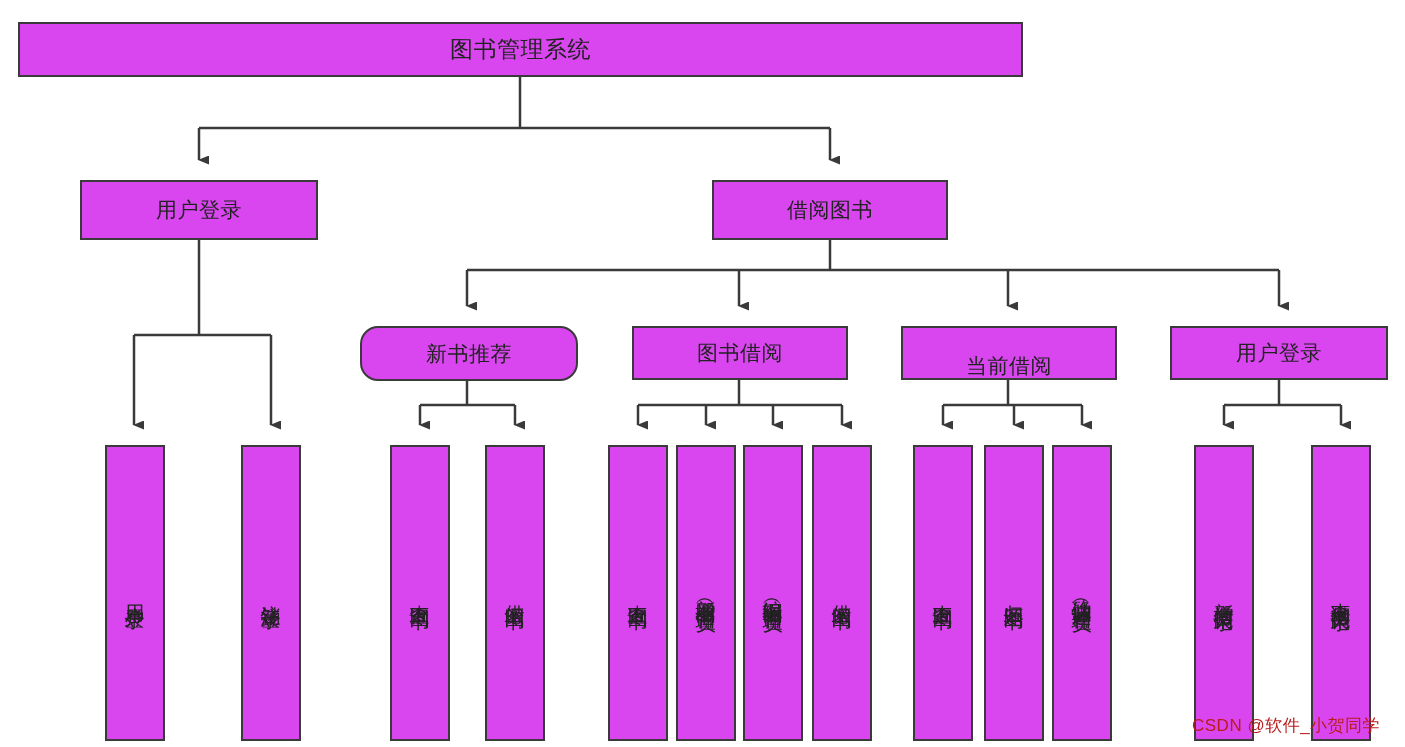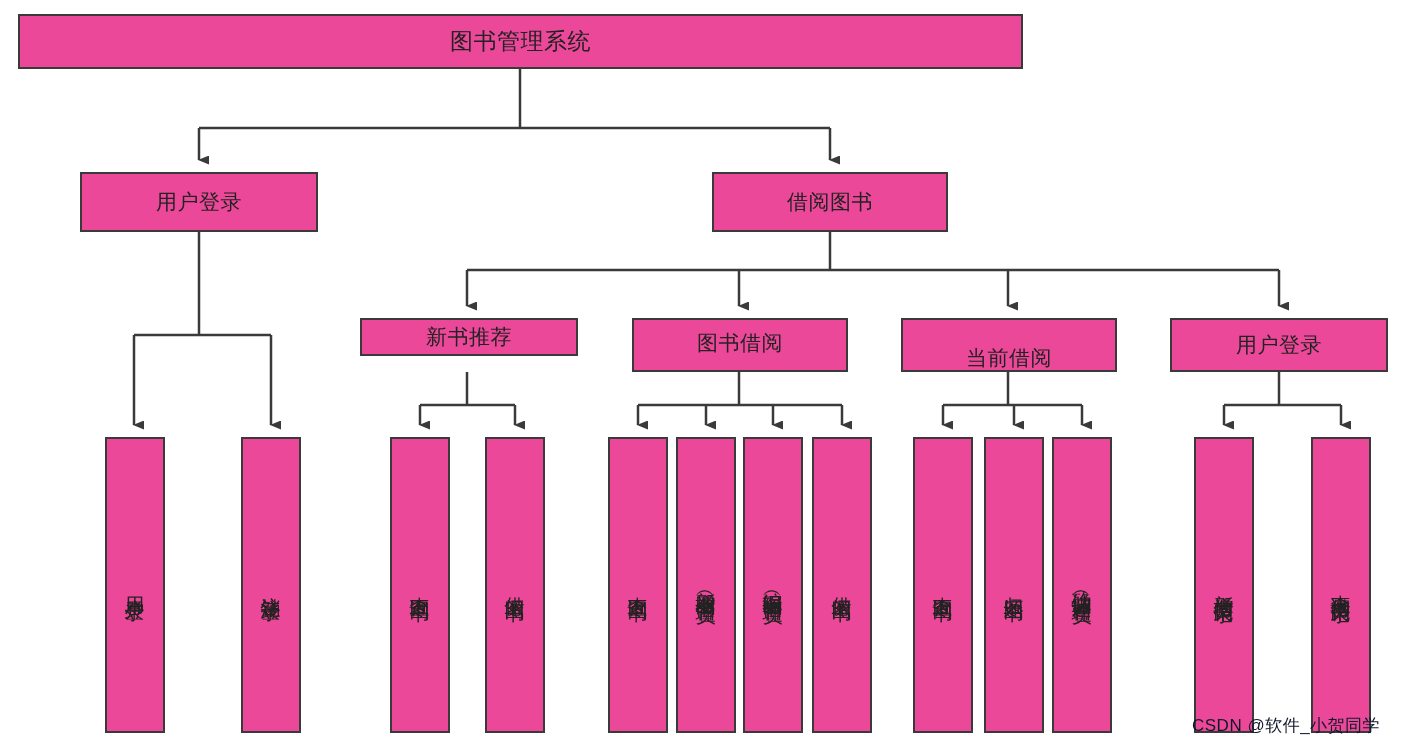--- a/index.html
+++ b/index.html
@@ -23,26 +23,27 @@
     left: 0;
     top: 0;
     width: 1405px;
     height: 747px;
     pointer-events: none;
   }
   .node {
     position: absolute;
     box-sizing: border-box;
     border: 2.5px solid #3a3a3a;
-    background: #ec4899;
+    background: #d946ef;
     display: flex;
     align-items: center;
     justify-content: center;
     text-align: center;
     line-height: 1.12;
+    margin-top: 8px;
   }
   .node.horiz {
     font-size: 21px;
     letter-spacing: 0.5px;
   }
   .node.vert {
     font-size: 20px;
     letter-spacing: 1px;
   }
   .node.vert .vtext {
@@ -55,21 +56,21 @@
   }
   .node .htext {
     white-space: nowrap;
   }
   #root-node {
     font-size: 23px;
   }
   .watermark {
     position: absolute;
     font-size: 17px;
-    color: #0f172a;
+    color: #b91c1c;
     white-space: nowrap;
     letter-spacing: 0.5px;
   }
 </style>
 </head>
 <body>
 
 <div id="canvas">
 
   <svg class="connectors" viewBox="0 0 1405 747" xmlns="http://www.w3.org/2000/svg">
@@ -124,24 +125,24 @@
     <span class="htext">图书管理系统</span>
   </div>
 
   <div class="node horiz" style="left: 80px; top: 172px; width: 238px; height: 60px;">
     <span class="htext">用户登录</span>
   </div>
   <div class="node horiz" style="left: 712px; top: 172px; width: 236px; height: 60px;">
     <span class="htext">借阅图书</span>
   </div>
 
-  <div class="node horiz" style="left: 360px; top: 318px; width: 218px; height: 38px;">
+  <div class="node horiz" style="left: 360px; top: 318px; width: 218px; height: 55px; border-radius: 18px;">
     <span class="htext">新书推荐</span>
   </div>
-  <div class="node horiz" style="left: 632px; top: 318px; width: 216px; height: 54px; font-family: Liberation Mono, monospace;">
+  <div class="node horiz" style="left: 632px; top: 318px; width: 216px; height: 54px;">
     <span class="htext">图书借阅</span>
   </div>
   <div class="node horiz" style="left: 901px; top: 318px; width: 216px; height: 54px; align-items: flex-end;">
     <span class="htext">当前借阅</span>
   </div>
   <div class="node horiz" style="left: 1170px; top: 318px; width: 218px; height: 54px;">
     <span class="htext">用户登录</span>
   </div>
 
   <div class="node vert" style="left: 105px; top: 437px; width: 60px; height: 296px;">

